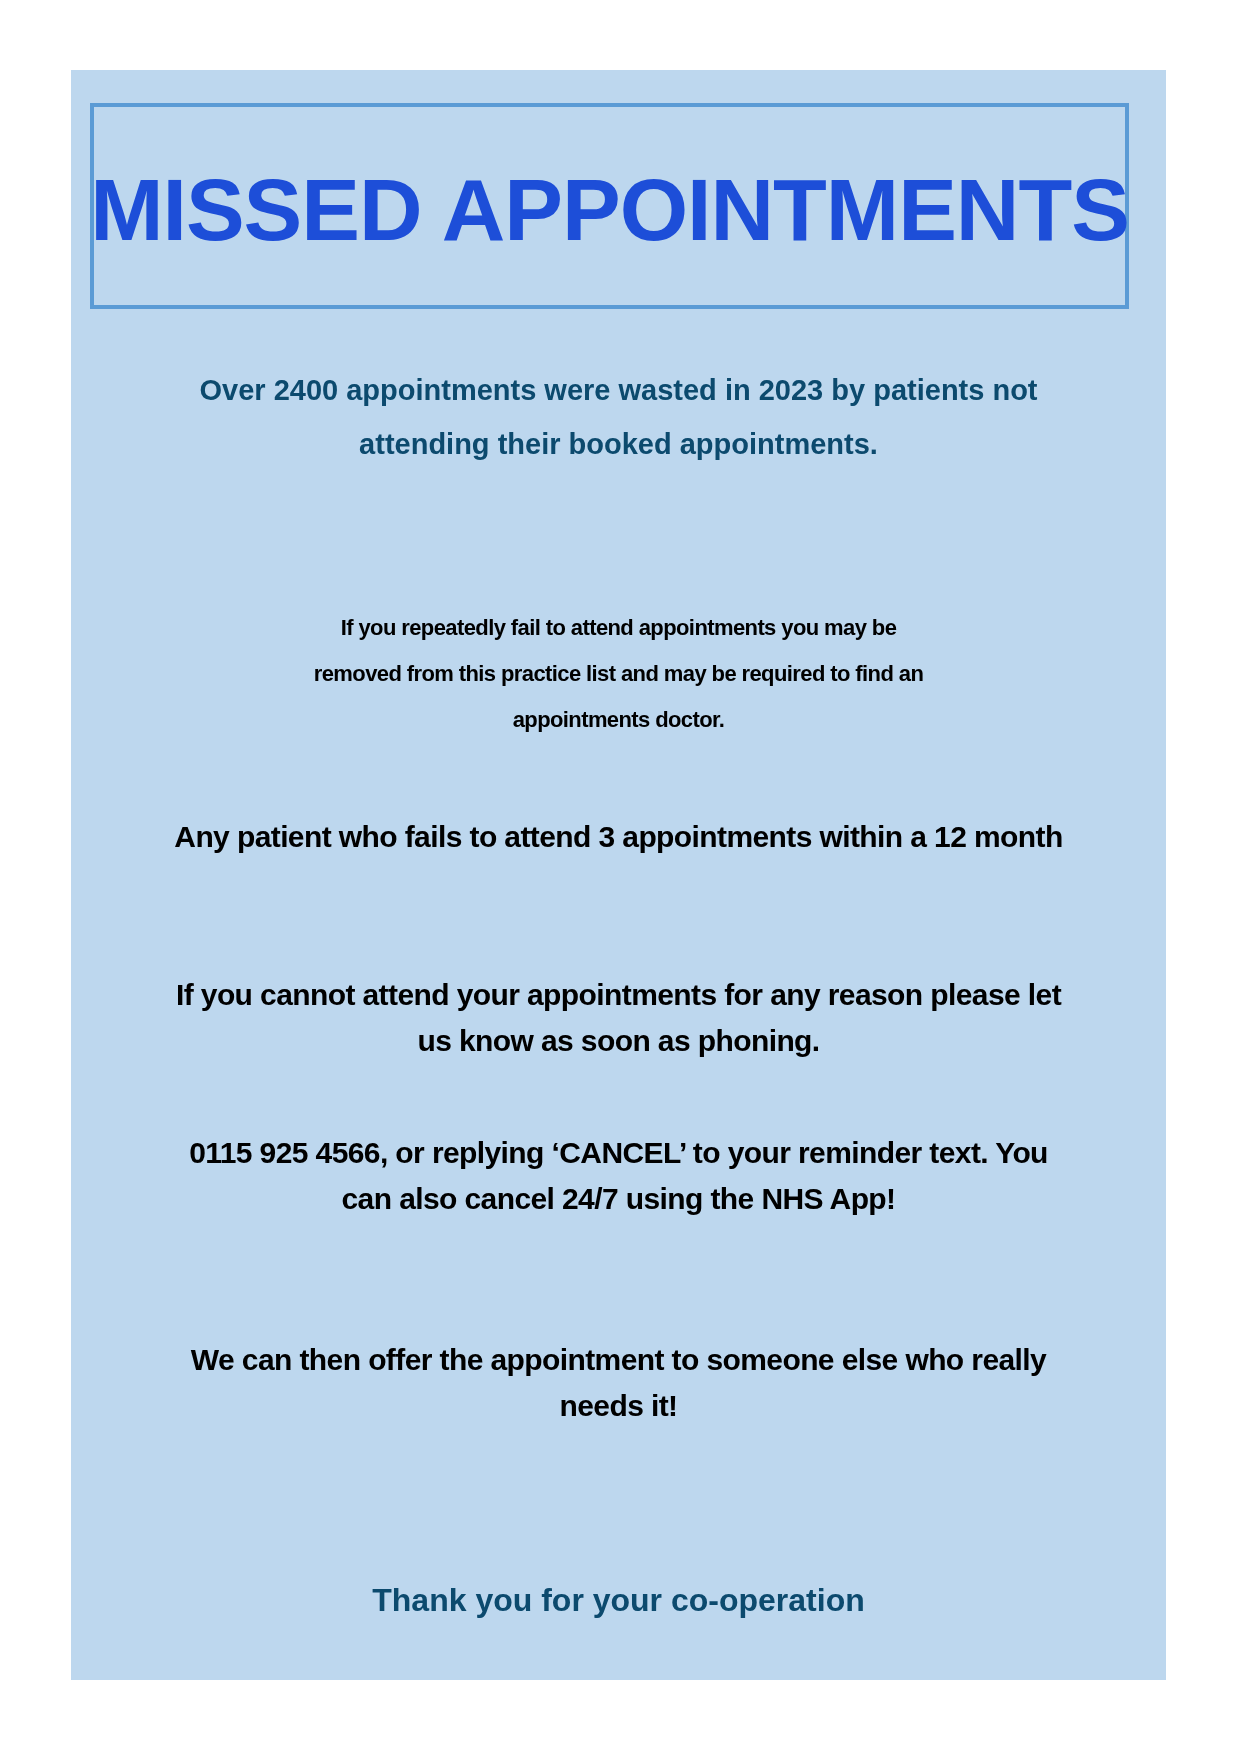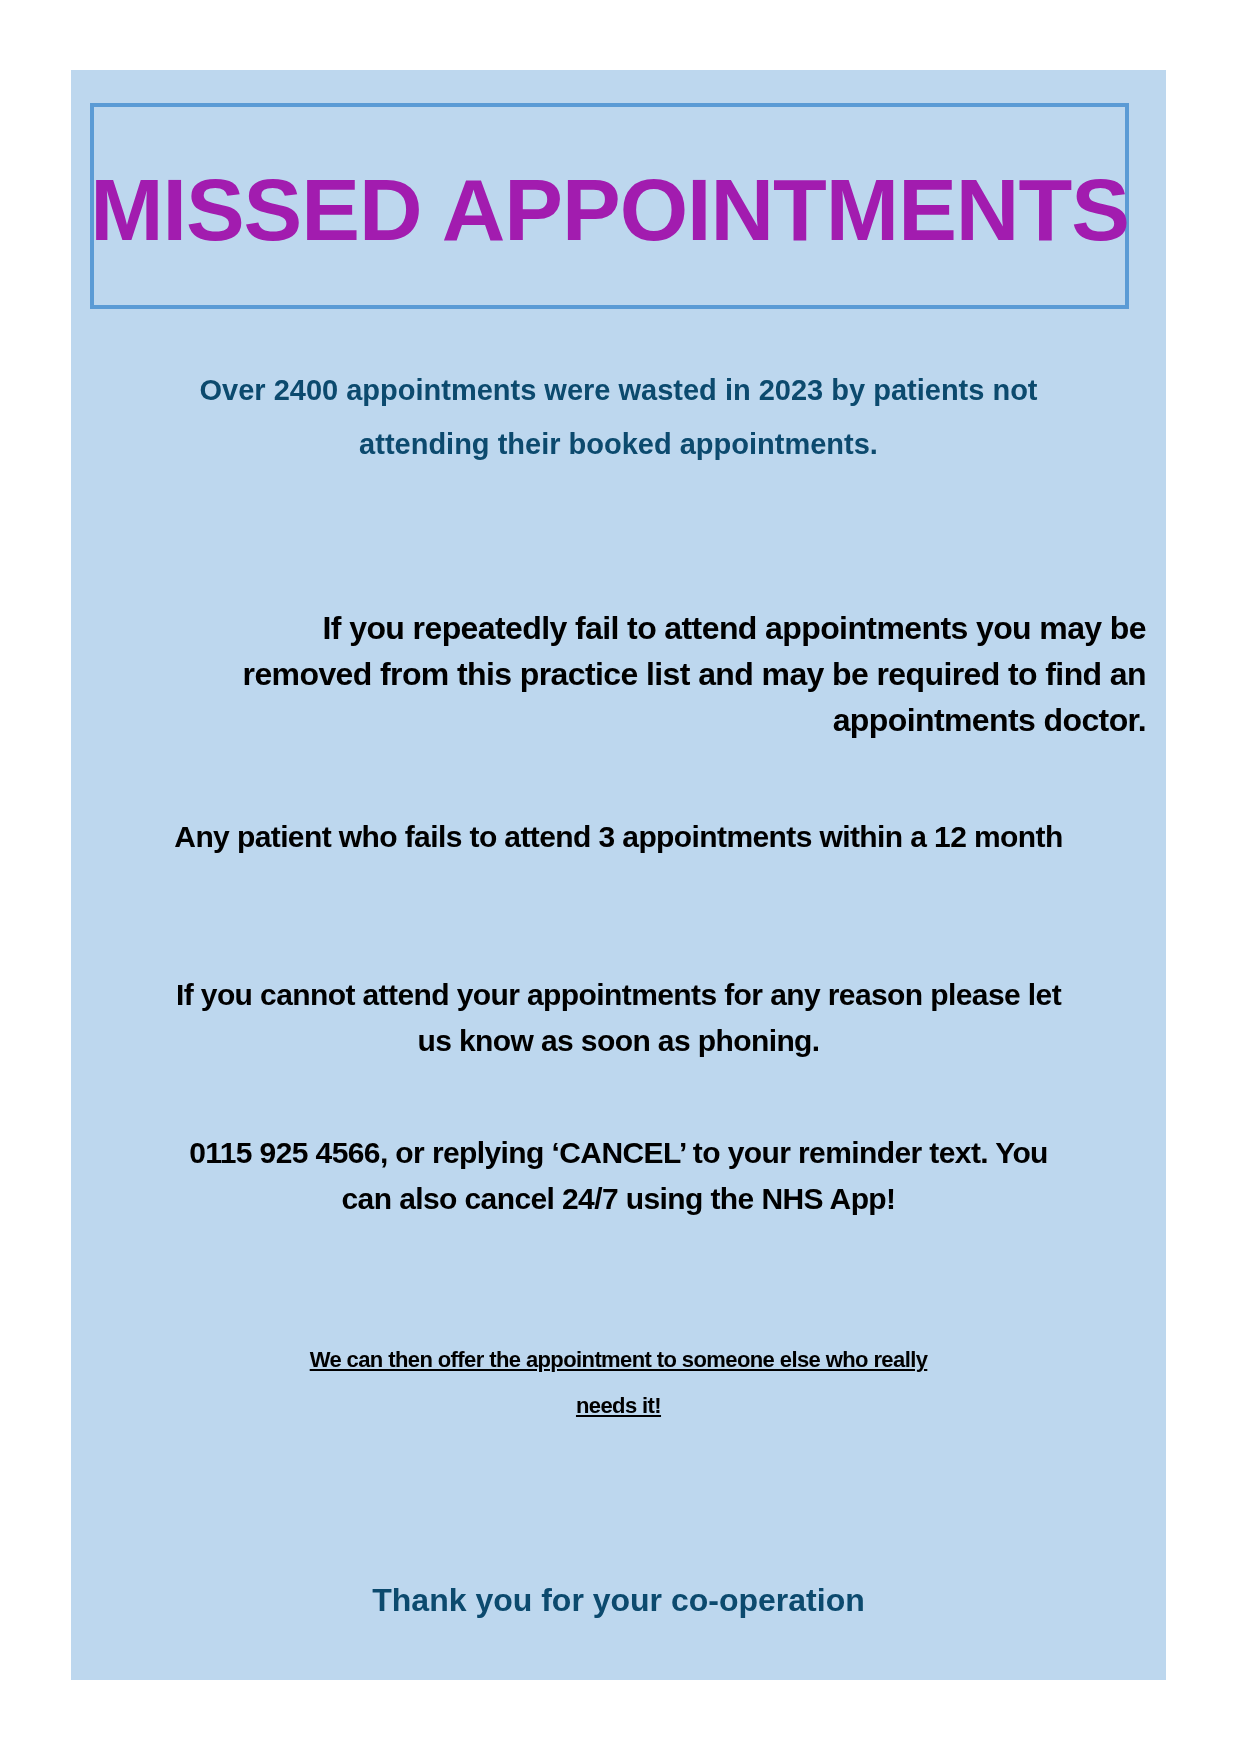--- a/index.html
+++ b/index.html
@@ -3,32 +3,32 @@
   <meta charset="utf-8">
   <style>
     html, body { margin: 0; padding: 0; background: #ffffff; }
     body { width: 1240px; height: 1754px; position: relative; overflow: hidden;
            font-family: "Liberation Sans", "DejaVu Sans", sans-serif; }
     .panel { position: absolute; left: 71px; top: 70px; width: 1095px; height: 1610px;
              background: #BDD7EE; }
     .title-box { position: absolute; left: 19px; top: 33px; width: 1039px; height: 206px;
                  border: 4px solid #5B9BD5; box-sizing: border-box;
                  display: flex; align-items: center; justify-content: center; }
-    .title { margin: 0; font-size: 88px; font-weight: bold; color: #a21caf;
+    .title { margin: 0; font-size: 88px; font-weight: bold; color: #1d4ed8;
              letter-spacing: -1px; line-height: 1; padding-top: 8px; white-space: nowrap; }
     .p { position: absolute; left: 20px; right: 20px; text-align: center; margin: 0;
          font-weight: bold; }
     .blue { color: #0c4a6e; }
     .black { color: #000000; }
     .stat { top: 293px; font-size: 29px; line-height: 54px; }
-    .b1 { top: 535px; font-size: 32px; line-height: 46px; letter-spacing: -0.6px; text-align: right; }
+    .b1 { top: 535px; font-size: 22px; line-height: 46px; letter-spacing: -0.6px; }
     .b2 { top: 744px; font-size: 30px; line-height: 46px; letter-spacing: -0.6px; }
     .b3 { top: 902px; font-size: 30px; line-height: 46px; letter-spacing: -0.6px; }
     .b4 { top: 1060px; font-size: 30px; line-height: 46px; letter-spacing: -0.6px; }
-    .b5 { top: 1267px; font-size: 22px; line-height: 46px; letter-spacing: -0.6px; text-decoration: underline; }
+    .b5 { top: 1267px; font-size: 30px; line-height: 46px; letter-spacing: -0.6px; }
     .thanks { top: 1500px; font-size: 32px; line-height: 60px; }
     .line { display: block; }
   </style>
 </head>
 <body>
 
 <div class="panel">
   <div class="title-box">
     <h1 class="title">MISSED APPOINTMENTS</h1>
   </div>

